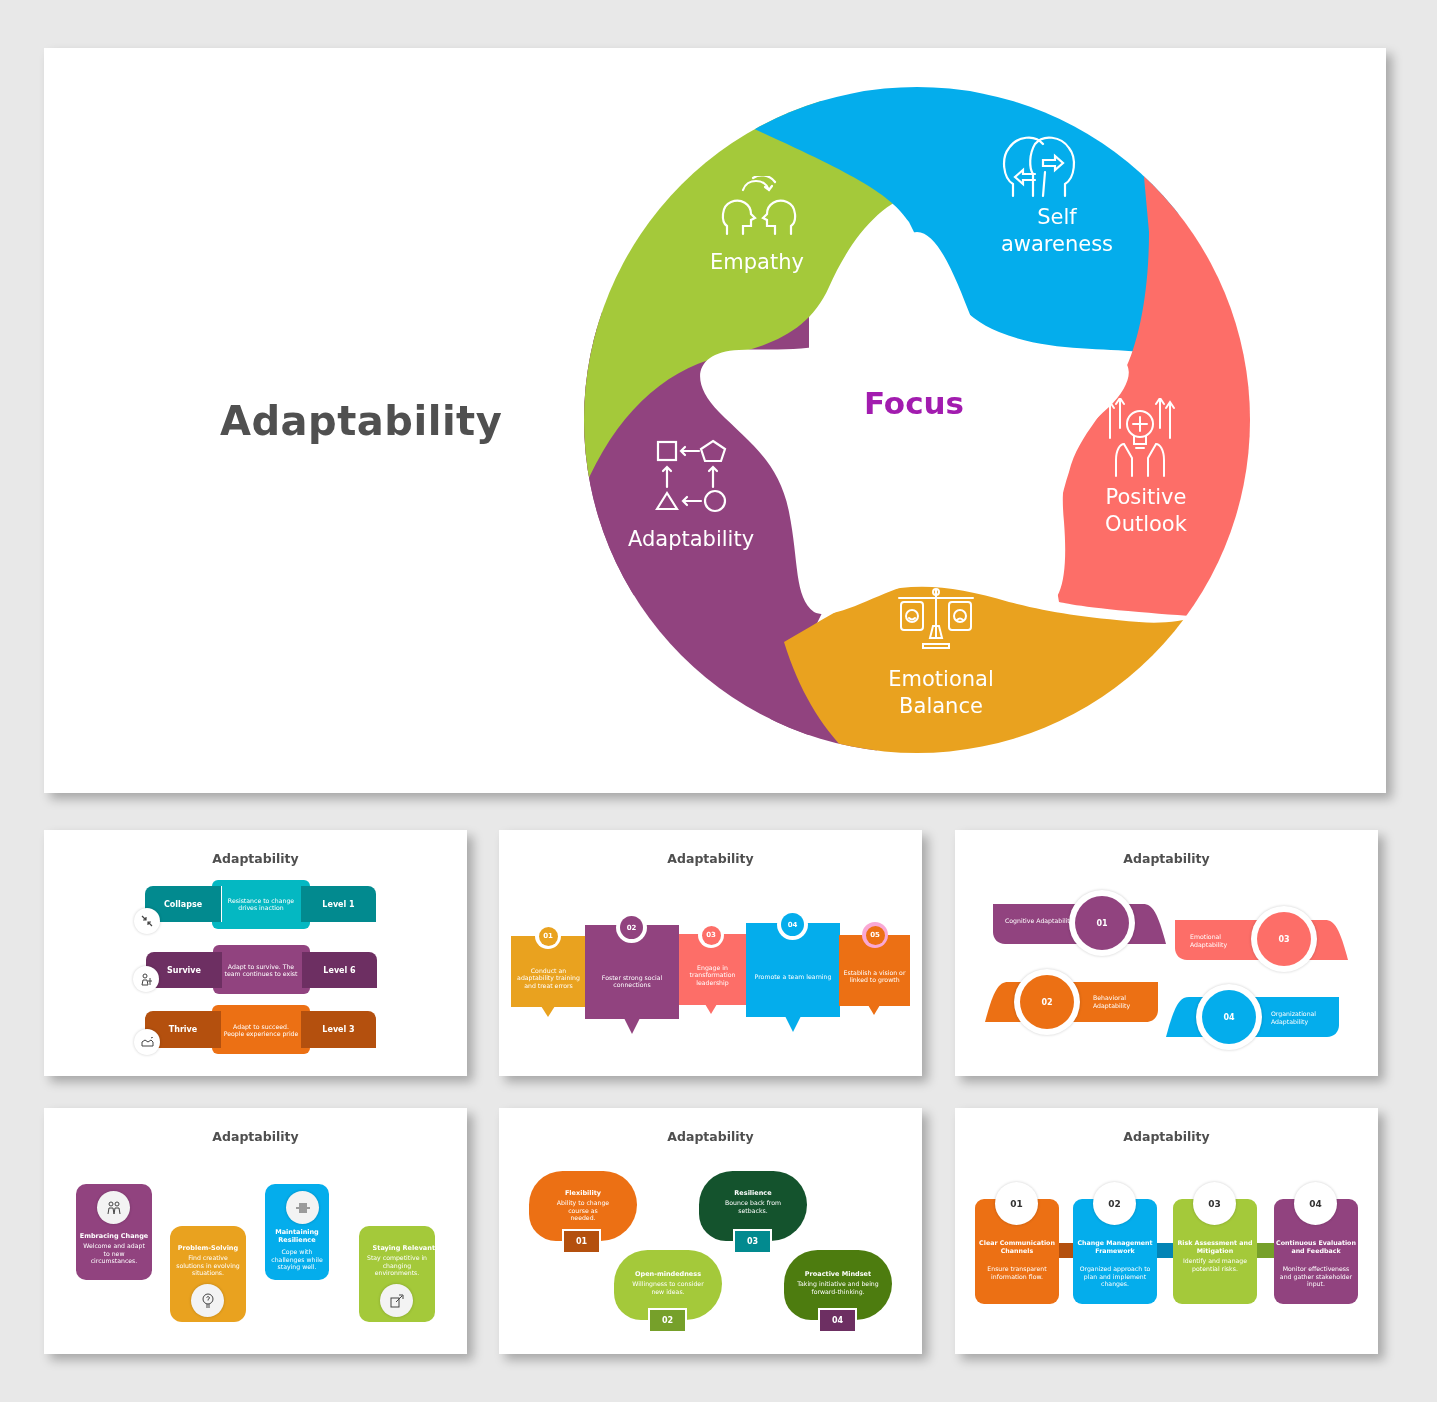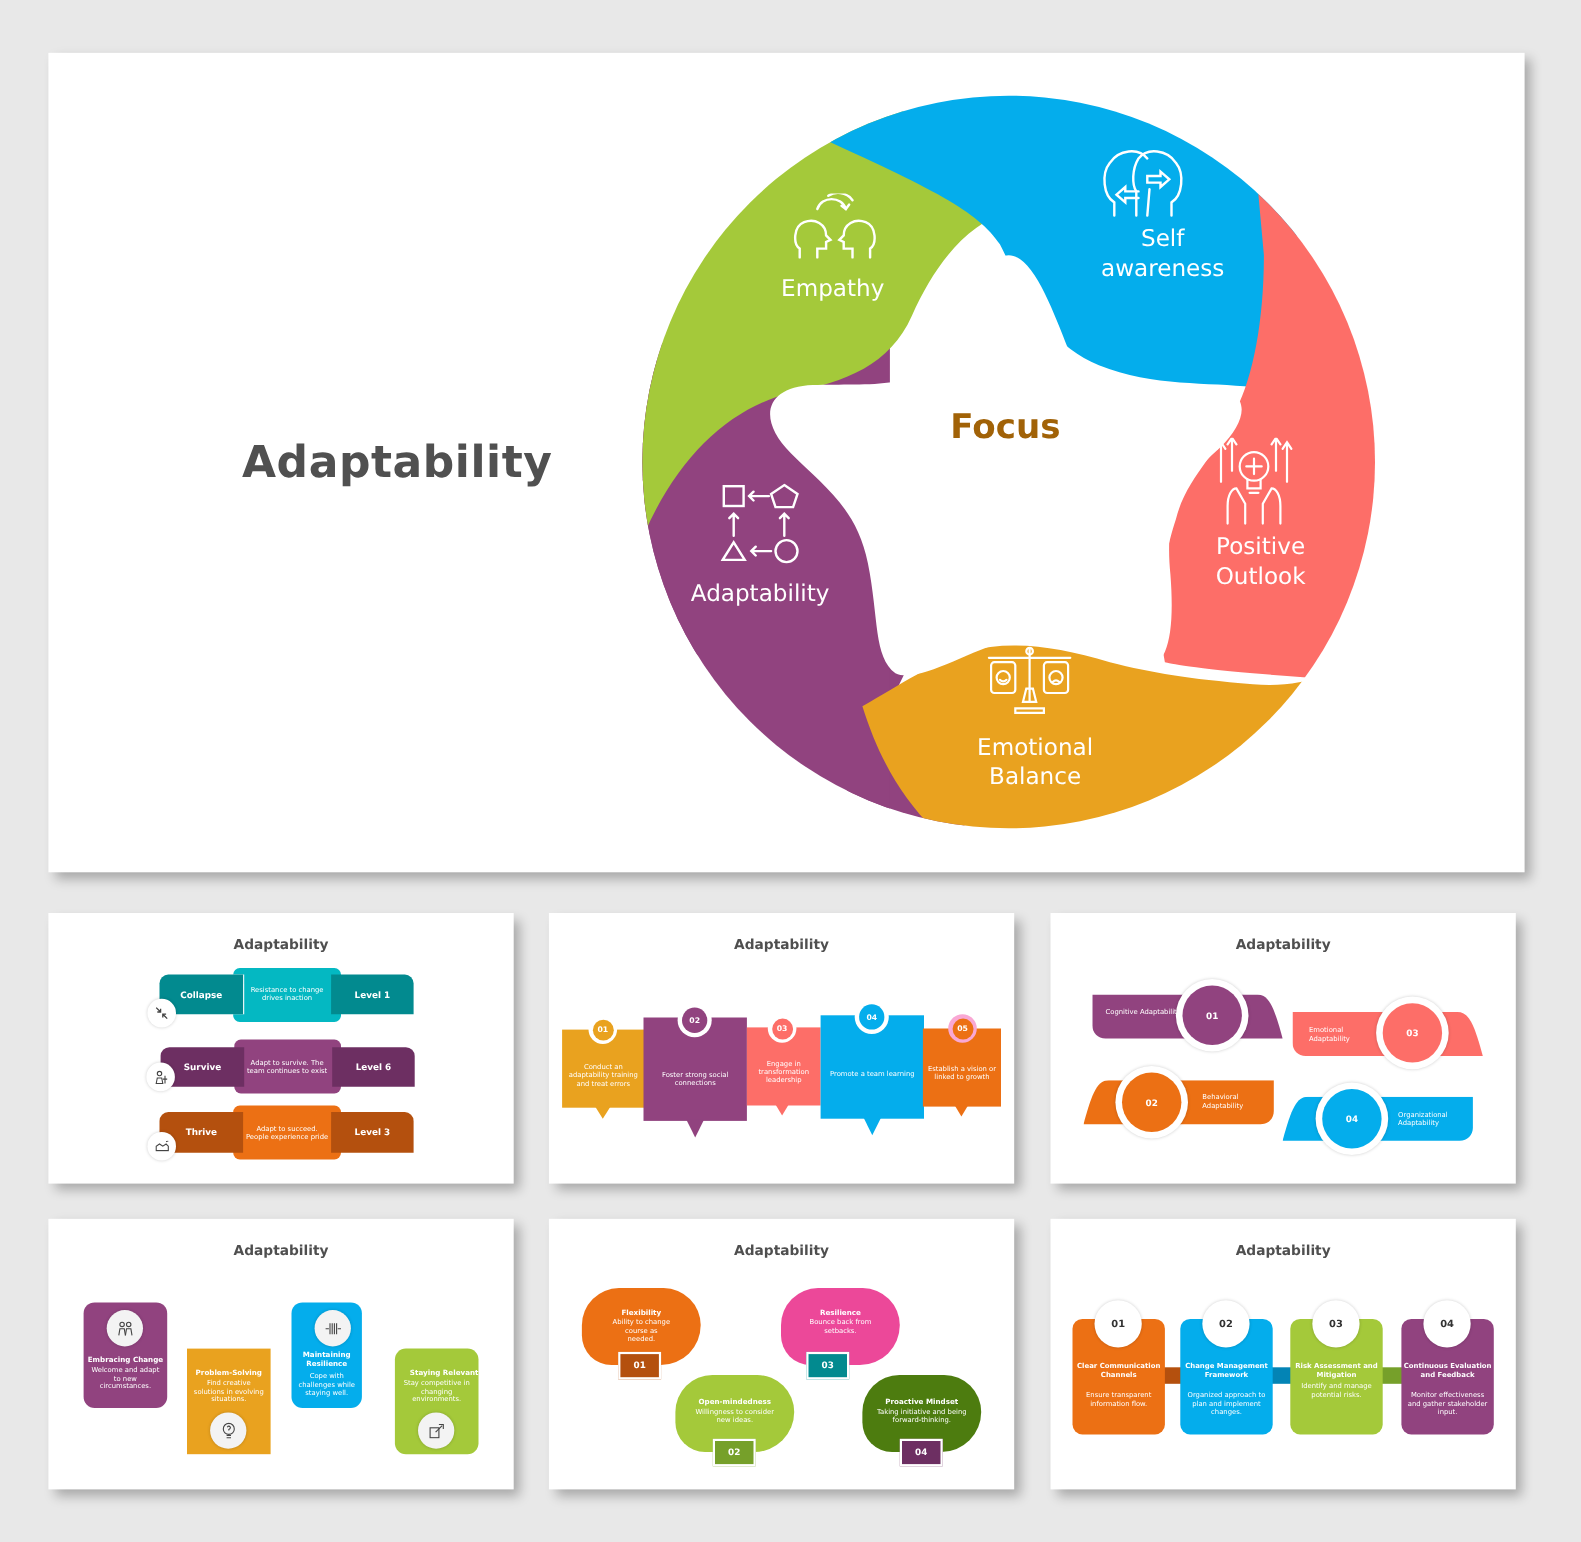--- a/index.html
+++ b/index.html
@@ -16,22 +16,22 @@
   .main-title {
     position:absolute; left:176px; top:350px; font-size:40px; font-weight:bold; color:#505050;
     letter-spacing:0.5px;
   }
   .wheel { position:absolute; left:535px; top:34px; width:680px; height:690px; }
   .seg-label {
     position:absolute; color:#fff; font-size:21px; text-align:center; line-height:27px;
     transform:translateX(-50%); white-space:nowrap;
   }
   .focus {
-    position:absolute; left:870px; top:322px; transform:translateX(-50%);
-    font-size:31px; font-weight:bold; color:#a16207;
+    position:absolute; left:870px; top:337px; transform:translateX(-50%);
+    font-size:31px; font-weight:bold; color:#a21caf;
   }
   .t-title {
     position:absolute; left:0; right:0; top:21px; text-align:center;
     font-size:12.5px; font-weight:bold; color:#4f4f4f;
   }
   .abs { position:absolute; }
   .ctr { display:flex; align-items:center; justify-content:center; text-align:center; }
   .wtxt { color:#fff; }
   .tiny { font-size:6.2px; line-height:7.5px; }
   .bold8 { font-size:8px; font-weight:bold; }
@@ -285,21 +285,21 @@
             <circle cx="11" cy="4" r="2"></circle>
             <path d="M2,14 L3,8 L7,8 L8,14"></path>
             <path d="M8,14 L9,8 L13,8 L14,14"></path>
           </g>
         </svg>
     </div>
     <div class="abs wtxt" style="left:0;right:0;top:48px;text-align:center;font-size:6.5px;font-weight:bold">Embracing Change</div>
     <div class="abs wtxt tiny" style="left:6px;right:6px;top:58px;text-align:center">Welcome and adapt to new circumstances.</div>
   </div>
 
-  <div class="abs" style="left:126px;top:118px;width:76px;height:96px;background:#e9a21f;border-radius:0">
+  <div class="abs" style="left:126px;top:118px;width:76px;height:96px;background:#e9a21f;border-radius:12px">
     <div class="abs wtxt" style="left:0;right:0;top:18px;text-align:center;font-size:6.5px;font-weight:bold">Problem-Solving</div>
     <div class="abs wtxt tiny" style="left:4px;right:4px;top:28px;text-align:center">Find creative solutions in evolving situations.</div>
     <div class="circ" style="left:21px;top:58px;width:33px;height:33px;background:#f3f3f3">
       <svg width="14" height="16" viewBox="0 0 14 16">
           <g stroke="#444" stroke-width="1" fill="none">
             <circle cx="7" cy="6" r="5"></circle>
             <path d="M5,12 L9,12 M5,14 L9,14"></path>
             <path d="M5.5,4.5 Q7,2.5 8.5,4.5 Q8.5,6 7,6.5 L7,7.5"></path>
           </g>
         </svg>
@@ -336,21 +336,21 @@
 
 <div class="slide thumb" style="left:499px;top:1108px">
   <div class="t-title">Adaptability</div>
 
   <div class="abs" style="left:30px;top:63px;width:108px;height:70px;background:#ec7014;border-radius:50px 50px 54px 40px">
     <div class="abs wtxt" style="left:0;right:0;top:18px;text-align:center;font-size:6.5px;font-weight:bold">Flexibility</div>
     <div class="abs wtxt tiny" style="left:26px;right:26px;top:28px;text-align:center">Ability to change course as needed.</div>
   </div>
   <div class="abs ctr wtxt" style="left:63px;top:121px;width:39px;height:25px;background:#b4500e;border:2px solid #fff;font-size:8px;font-weight:bold;box-sizing:border-box">01</div>
 
-  <div class="abs" style="left:211px;top:63px;width:108px;height:70px;background:#ec4899;border-radius:50px 50px 54px 40px">
+  <div class="abs" style="left:200px;top:63px;width:108px;height:70px;background:#14532d;border-radius:50px 50px 54px 40px">
     <div class="abs wtxt" style="left:0;right:0;top:18px;text-align:center;font-size:6.5px;font-weight:bold">Resilience</div>
     <div class="abs wtxt tiny" style="left:22px;right:22px;top:28px;text-align:center">Bounce back from setbacks.</div>
   </div>
   <div class="abs ctr wtxt" style="left:234px;top:121px;width:39px;height:25px;background:#028a8f;border:2px solid #fff;font-size:8px;font-weight:bold;box-sizing:border-box">03</div>
 
   <div class="abs" style="left:115px;top:142px;width:108px;height:70px;background:#a4c93a;border-radius:50px 50px 54px 40px">
     <div class="abs wtxt" style="left:0;right:0;top:20px;text-align:center;font-size:6.5px;font-weight:bold">Open-mindedness</div>
     <div class="abs wtxt tiny" style="left:18px;right:18px;top:30px;text-align:center">Willingness to consider new ideas.</div>
   </div>
   <div class="abs ctr wtxt" style="left:149px;top:200px;width:39px;height:25px;background:#76a02a;border:2px solid #fff;font-size:8px;font-weight:bold;box-sizing:border-box">02</div>

